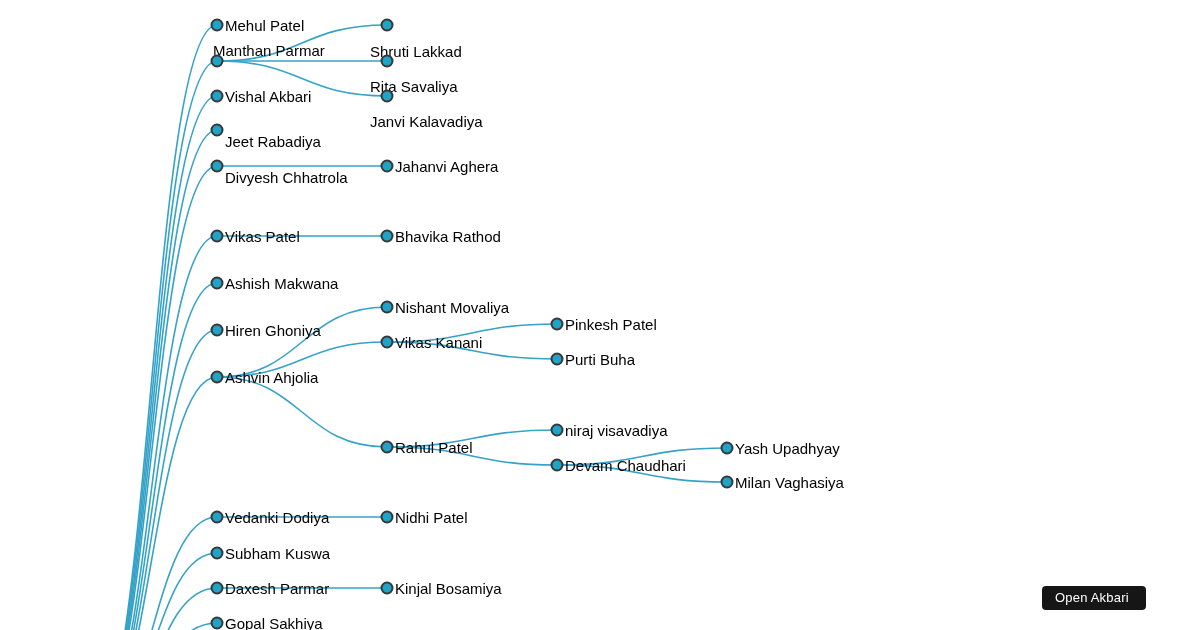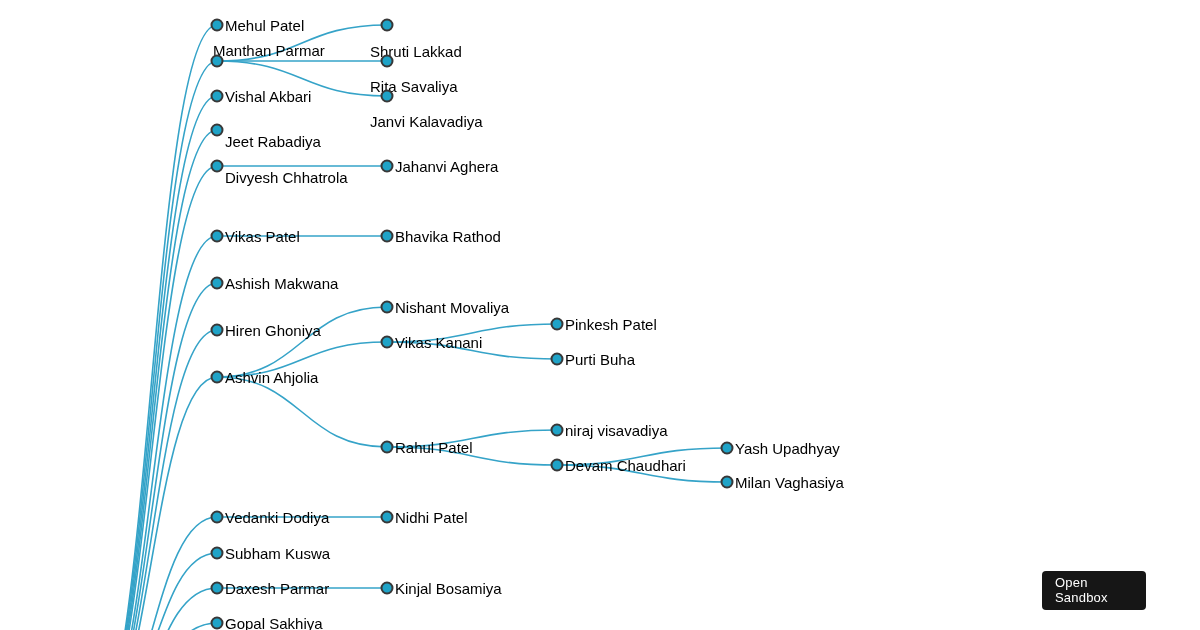--- a/index.html
+++ b/index.html
@@ -138,14 +138,14 @@
         <circle cx="387" cy="588" r="5.5" fill="#1fa3c7" stroke="#383838" stroke-width="2"></circle>
         <circle cx="557" cy="324" r="5.5" fill="#1fa3c7" stroke="#383838" stroke-width="2"></circle>
         <circle cx="557" cy="359" r="5.5" fill="#1fa3c7" stroke="#383838" stroke-width="2"></circle>
         <circle cx="557" cy="430" r="5.5" fill="#1fa3c7" stroke="#383838" stroke-width="2"></circle>
         <circle cx="557" cy="465" r="5.5" fill="#1fa3c7" stroke="#383838" stroke-width="2"></circle>
         <circle cx="727" cy="448" r="5.5" fill="#1fa3c7" stroke="#383838" stroke-width="2"></circle>
         <circle cx="727" cy="482" r="5.5" fill="#1fa3c7" stroke="#383838" stroke-width="2"></circle>
       </g>
   </svg>
 
-  <button class="open-sandbox-btn" style="background: rgb(22, 22, 22); color: rgb(255, 255, 255);">Open Sandbox</button>
+  <button class="open-sandbox-btn" style="background: rgb(22, 22, 22); color: rgb(255, 255, 255);">Open Akbari</button>
 </div>
 
 </body></html>

